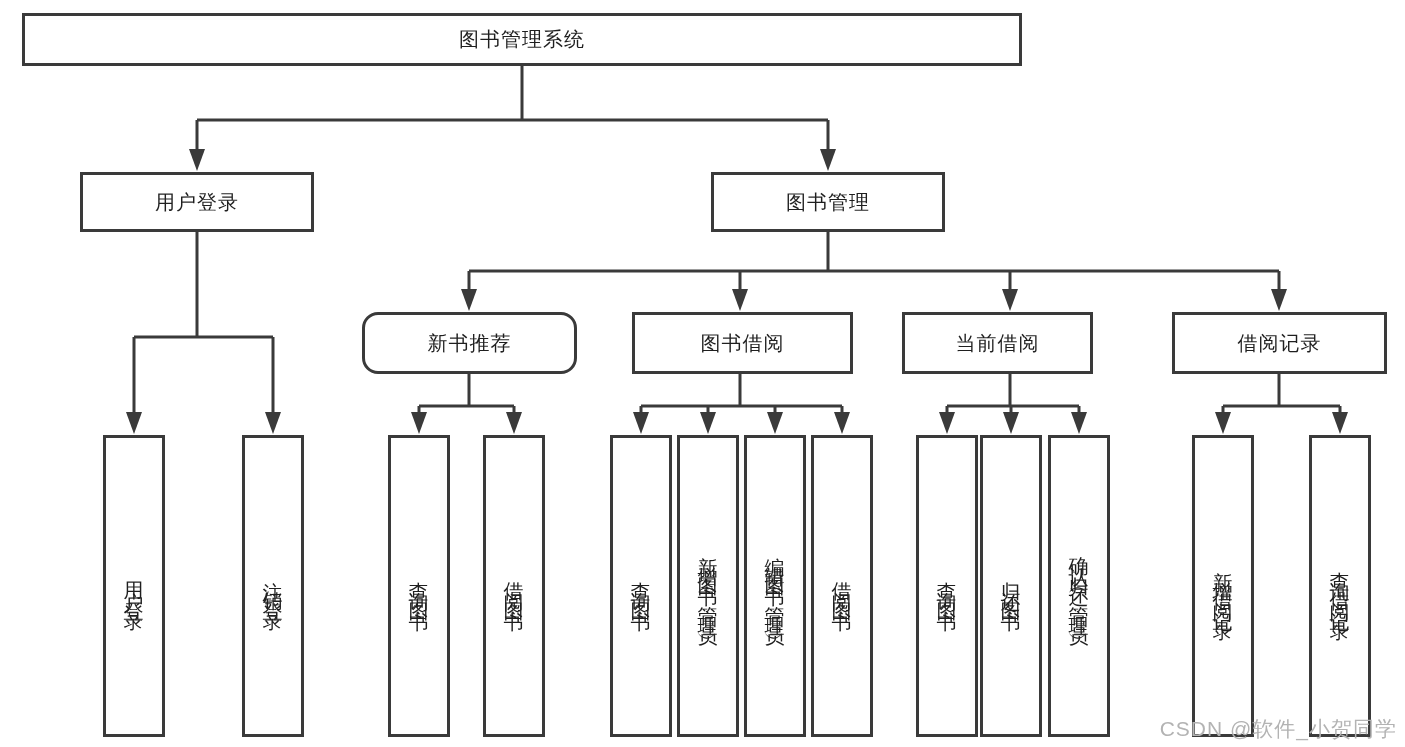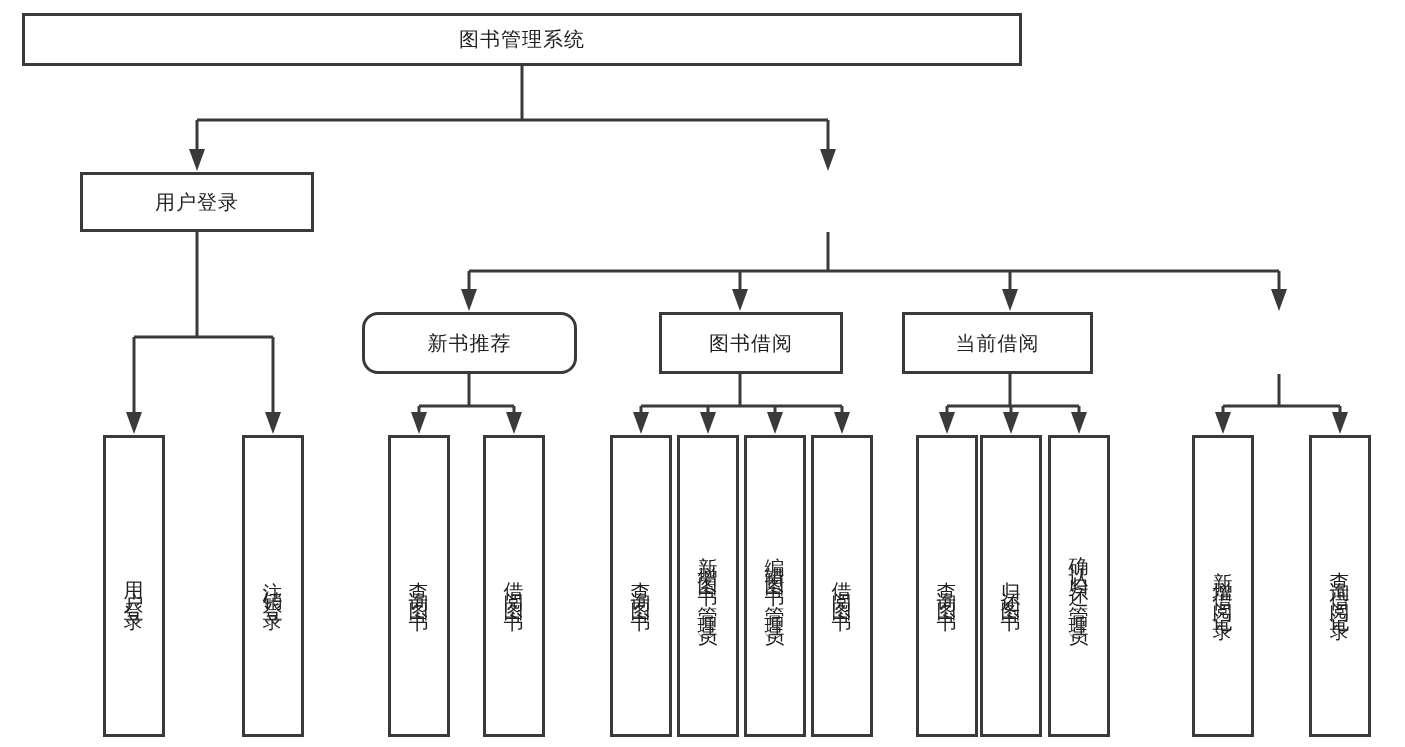--- a/index.html
+++ b/index.html
@@ -81,29 +81,35 @@
     <polygon points="1332,412 1348,412 1340,434"></polygon>
   </svg>
 
   <div class="node h" style="left:22px;top:13px;width:1000px;height:53px;">
     <span>图书管理系统</span>
   </div>
 
   <div class="node h" style="left:80px;top:172px;width:234px;height:60px;">
     <span>用户登录</span>
   </div>
+  <div class="node h" style="left:711px;top:172px;width:234px;height:60px;">
+    <span>图书管理</span>
+  </div>
 
   <div class="node h" style="left:362px;top:312px;width:215px;height:62px;border-radius:16px;">
     <span>新书推荐</span>
   </div>
-  <div class="node h" style="left:632px;top:312px;width:184px;height:62px;margin-left:27px;">
+  <div class="node h" style="left:632px;top:312px;width:221px;height:62px;">
     <span>图书借阅</span>
   </div>
   <div class="node h" style="left:902px;top:312px;width:191px;height:62px;">
     <span>当前借阅</span>
+  </div>
+  <div class="node h" style="left:1172px;top:312px;width:215px;height:62px;">
+    <span>借阅记录</span>
   </div>
 
   <div class="node v" style="left:103px;top:435px;width:62px;height:302px;">
     <span class="vtext">用户登录</span>
   </div>
   <div class="node v" style="left:242px;top:435px;width:62px;height:302px;">
     <span class="vtext">注销登录</span>
   </div>
 
   <div class="node v" style="left:388px;top:435px;width:62px;height:302px;">
@@ -136,13 +142,14 @@
     <span class="vtext">确认归还（管理员）</span>
   </div>
 
   <div class="node v" style="left:1192px;top:435px;width:62px;height:302px;">
     <span class="vtext">新增借阅记录</span>
   </div>
   <div class="node v" style="left:1309px;top:435px;width:62px;height:302px;">
     <span class="vtext">查询借阅记录</span>
   </div>
 
+  <div id="watermark">CSDN @软件_小贺同学</div>
 </div>
 
 </body></html>

